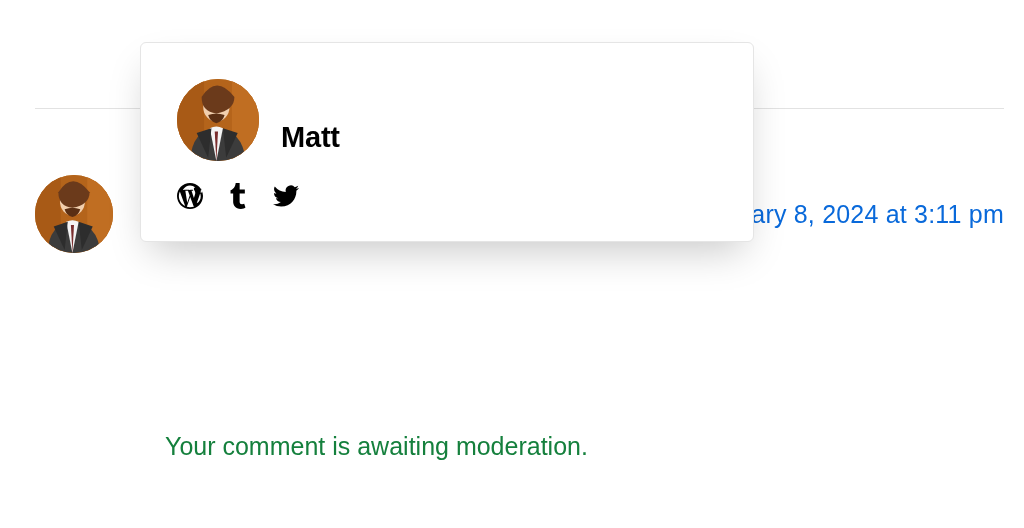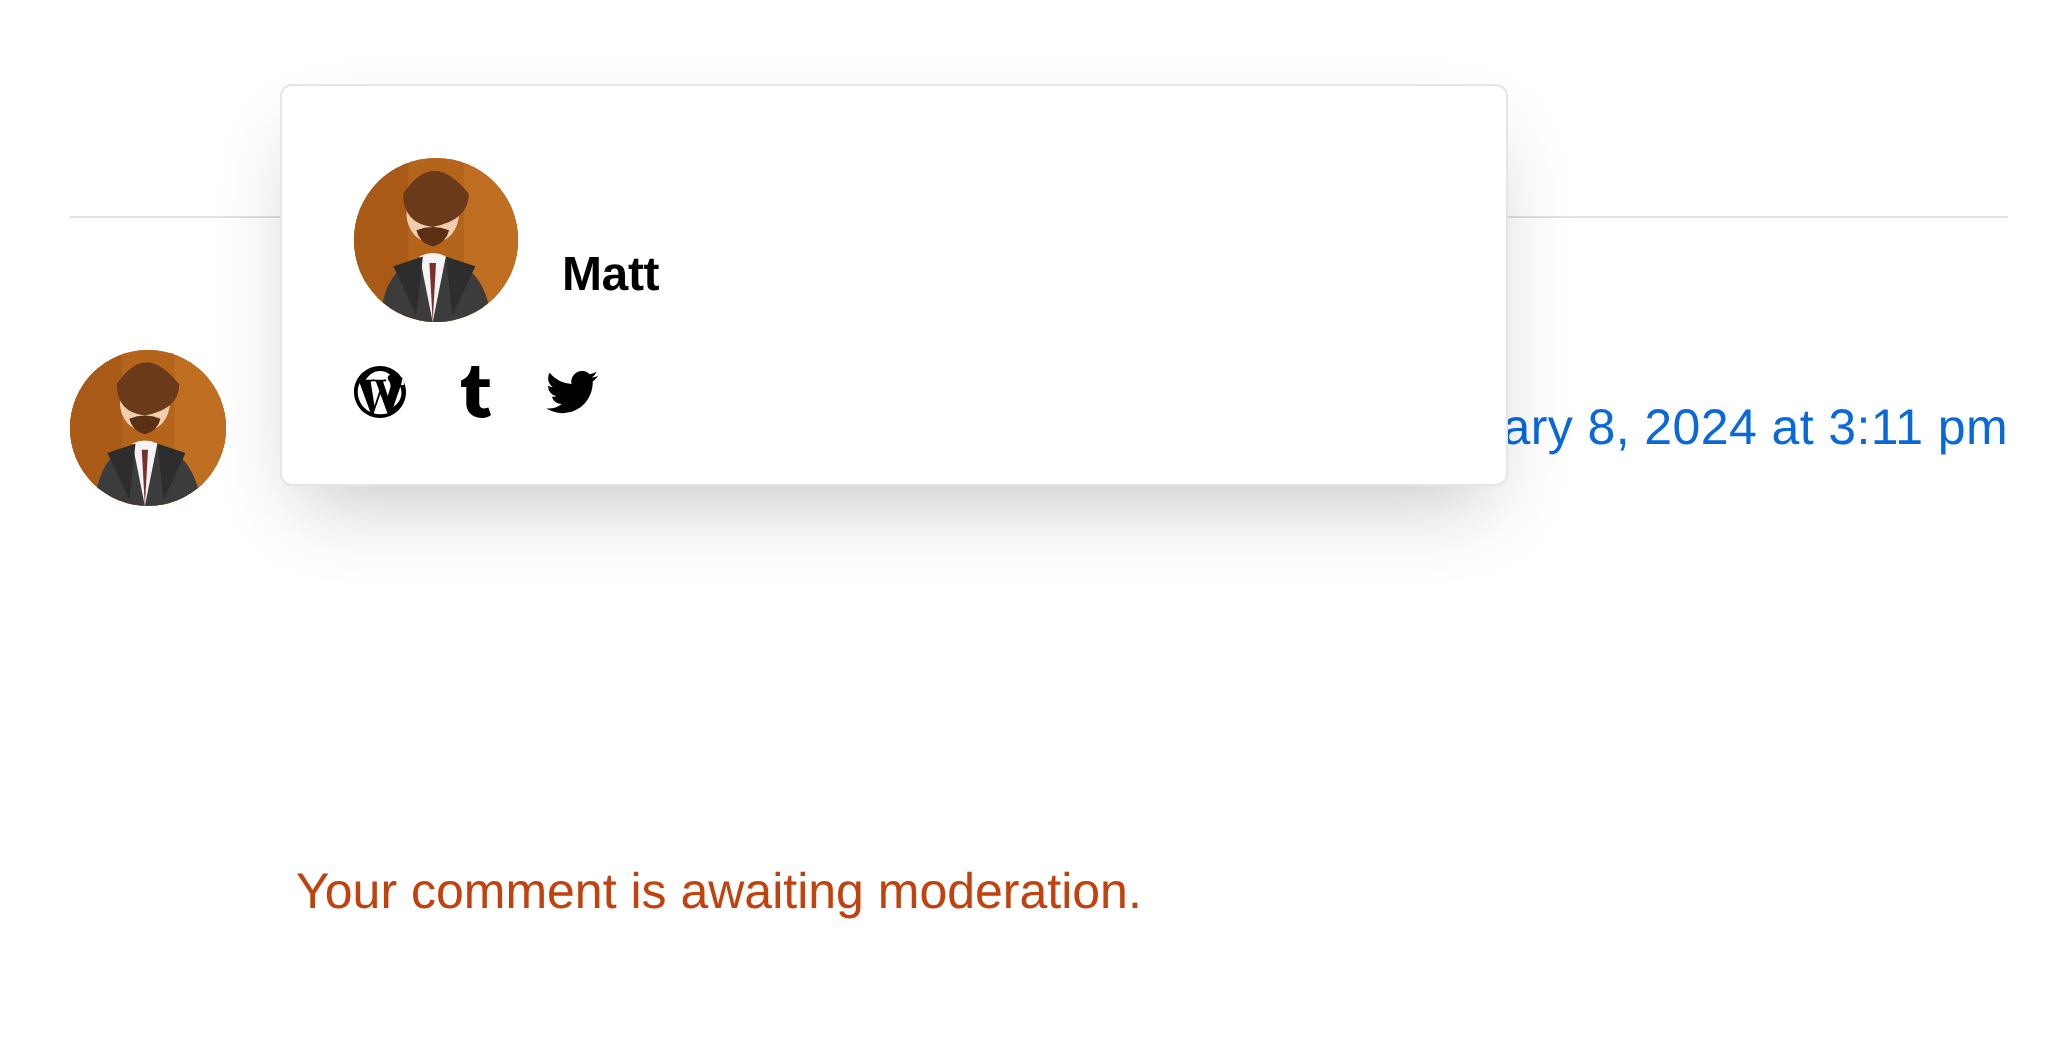--- a/index.html
+++ b/index.html
@@ -71,21 +71,21 @@
   .avatar-large {
     width: 82px;
     height: 82px;
     border-radius: 50%;
     overflow: hidden;
     background: #c27a2a;
     flex: 0 0 auto;
   }
   .hc-name {
     font-weight: 800;
-    font-size: 24px;
+    font-size: 29px;
     letter-spacing: -.2px;
     color: #000;
     margin-top: 35px;
   }
   .hc-bio {
     font-size: 22px;
     line-height: 1.55;
     color: #1a1a1a;
     margin-bottom: 24px;
   }
@@ -96,24 +96,24 @@
   }
   .hc-socials svg {
     width: 26px;
     height: 26px;
     fill: #000;
   }
 
   
   .moderation {
     position: absolute;
-    left: 148px;
+    left: 165px;
     top: 432px;
     font-size: 25px;
-    color: #c2410c;
+    color: #15803d;
   }
 
   
   .avatar-svg { width: 100%; height: 100%; display: block; }
 </style>
 </head>
 <body>
 
 <div class="top-rule"></div>
 

